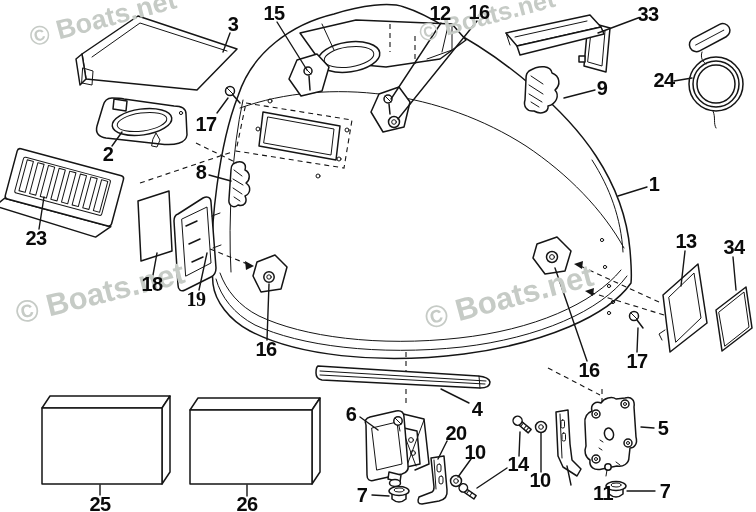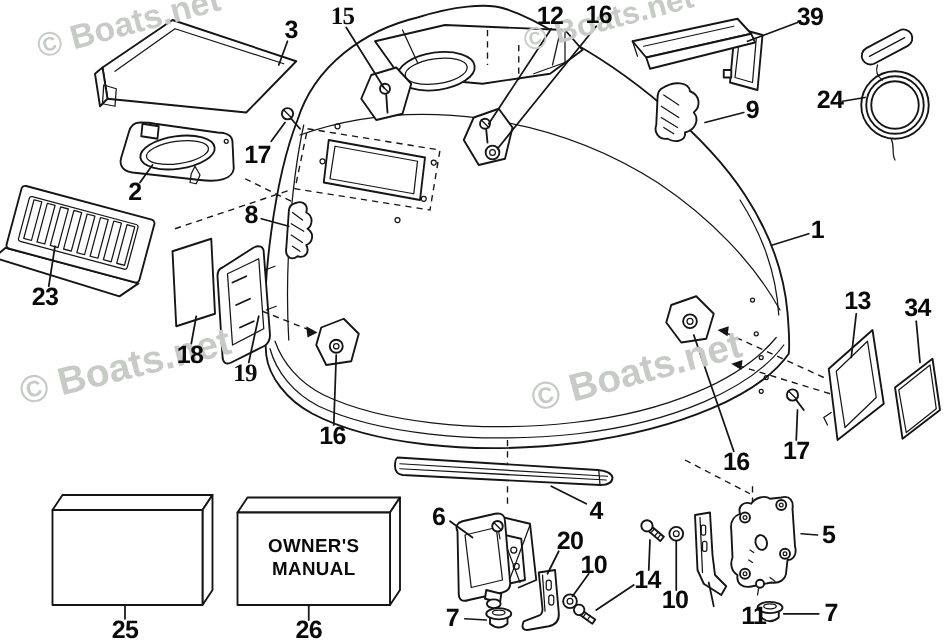--- a/index.html
+++ b/index.html
@@ -315,34 +315,30 @@
         <line x1="541" y1="472" x2="541" y2="433" stroke="#151515" stroke-width="1.4" stroke-linecap="round"></line>
         <line x1="372" y1="495" x2="389" y2="496" stroke="#151515" stroke-width="1.4" stroke-linecap="round"></line>
         <line x1="571" y1="485" x2="567" y2="466" stroke="#151515" stroke-width="1.4" stroke-linecap="round"></line>
         <line x1="654" y1="428" x2="641" y2="427" stroke="#151515" stroke-width="1.4" stroke-linecap="round"></line>
         <line x1="655" y1="491" x2="627" y2="491" stroke="#151515" stroke-width="1.4" stroke-linecap="round"></line>
         <line x1="100" y1="485" x2="100" y2="495" stroke="#151515" stroke-width="1.4" stroke-linecap="round"></line>
         <line x1="247" y1="485" x2="247" y2="496" stroke="#151515" stroke-width="1.4" stroke-linecap="round"></line>
       </g>
 </svg>
 
-<div class="boxlabel" style="left:251px;top:447px;">
-  <div>OWNER'S</div>
-  <div>MANUAL</div>
-</div>
 
 <div class="watermark" style="left: 103px; top: 19px; font-size: 27px; color: rgb(198, 203, 198); transform: translate(-50%, -50%) rotate(-15deg);">© Boats.net</div>
     <div class="watermark" style="left: 487px; top: 16px; font-size: 25px; color: rgb(198, 203, 198); transform: translate(-50%, -50%) rotate(-15deg);">© Boats.net</div>
     <div class="watermark" style="left: 100px; top: 293px; font-size: 31px; color: rgb(198, 203, 198); transform: translate(-50%, -50%) rotate(-14deg);">© Boats.net</div>
     <div class="watermark" style="left: 509px; top: 297px; font-size: 31px; color: rgb(198, 203, 198); transform: translate(-50%, -50%) rotate(-15deg);">© Boats.net</div>
     <div class="callout" style="left: 233px; top: 24px;">3</div>
-    <div class="callout" style="left: 274px; top: 13px; font-family: Liberation Serif, serif;">15</div>
+    <div class="callout" style="left: 274px; top: 13px;">15</div>
     <div class="callout" style="left: 440px; top: 13px;">12</div>
     <div class="callout" style="left: 479px; top: 12px;">16</div>
-    <div class="callout" style="left: 648px; top: 14px;">39</div>
+    <div class="callout" style="left: 648px; top: 14px;">33</div>
     <div class="callout" style="left: 664px; top: 80px;">24</div>
     <div class="callout" style="left: 602px; top: 88px;">9</div>
     <div class="callout" style="left: 206px; top: 124px;">17</div>
     <div class="callout" style="left: 108px; top: 154px;">2</div>
     <div class="callout" style="left: 201px; top: 172px;">8</div>
     <div class="callout" style="left: 654px; top: 184px;">1</div>
     <div class="callout" style="left: 36px; top: 238px;">23</div>
     <div class="callout" style="left: 686px; top: 241px;">13</div>
     <div class="callout" style="left: 734px; top: 247px;">34</div>
     <div class="callout" style="left: 152px; top: 284px;">18</div>

